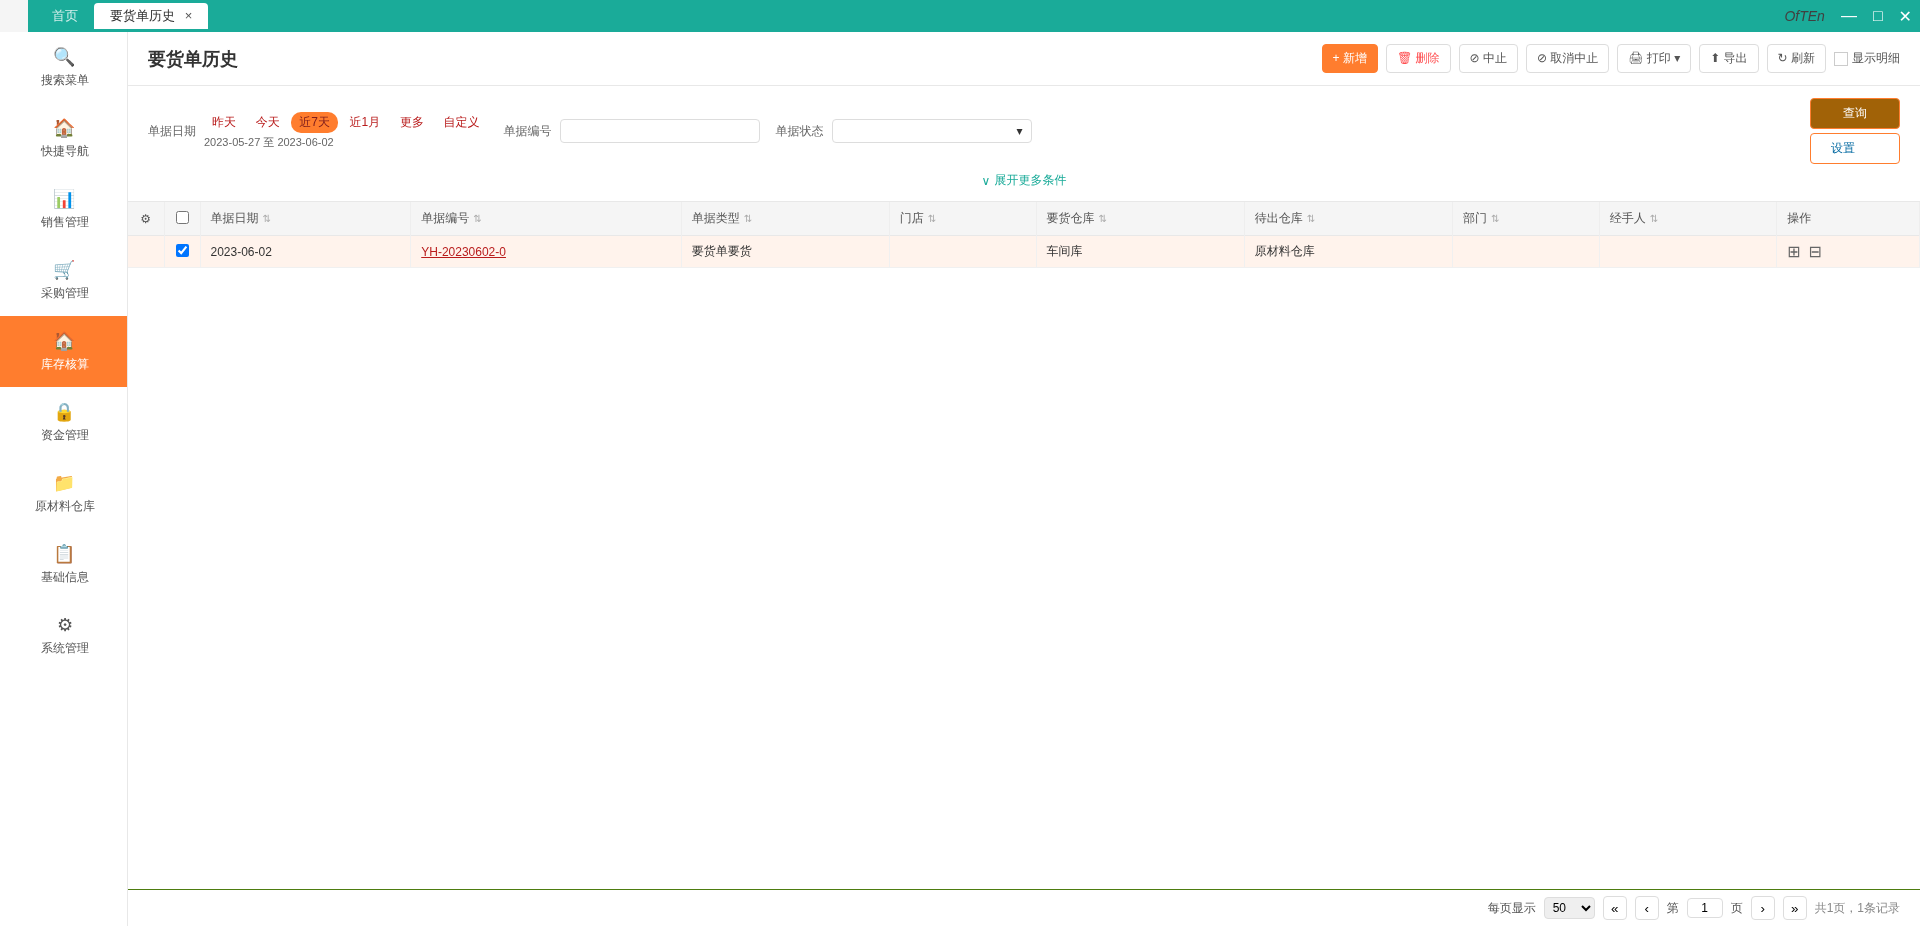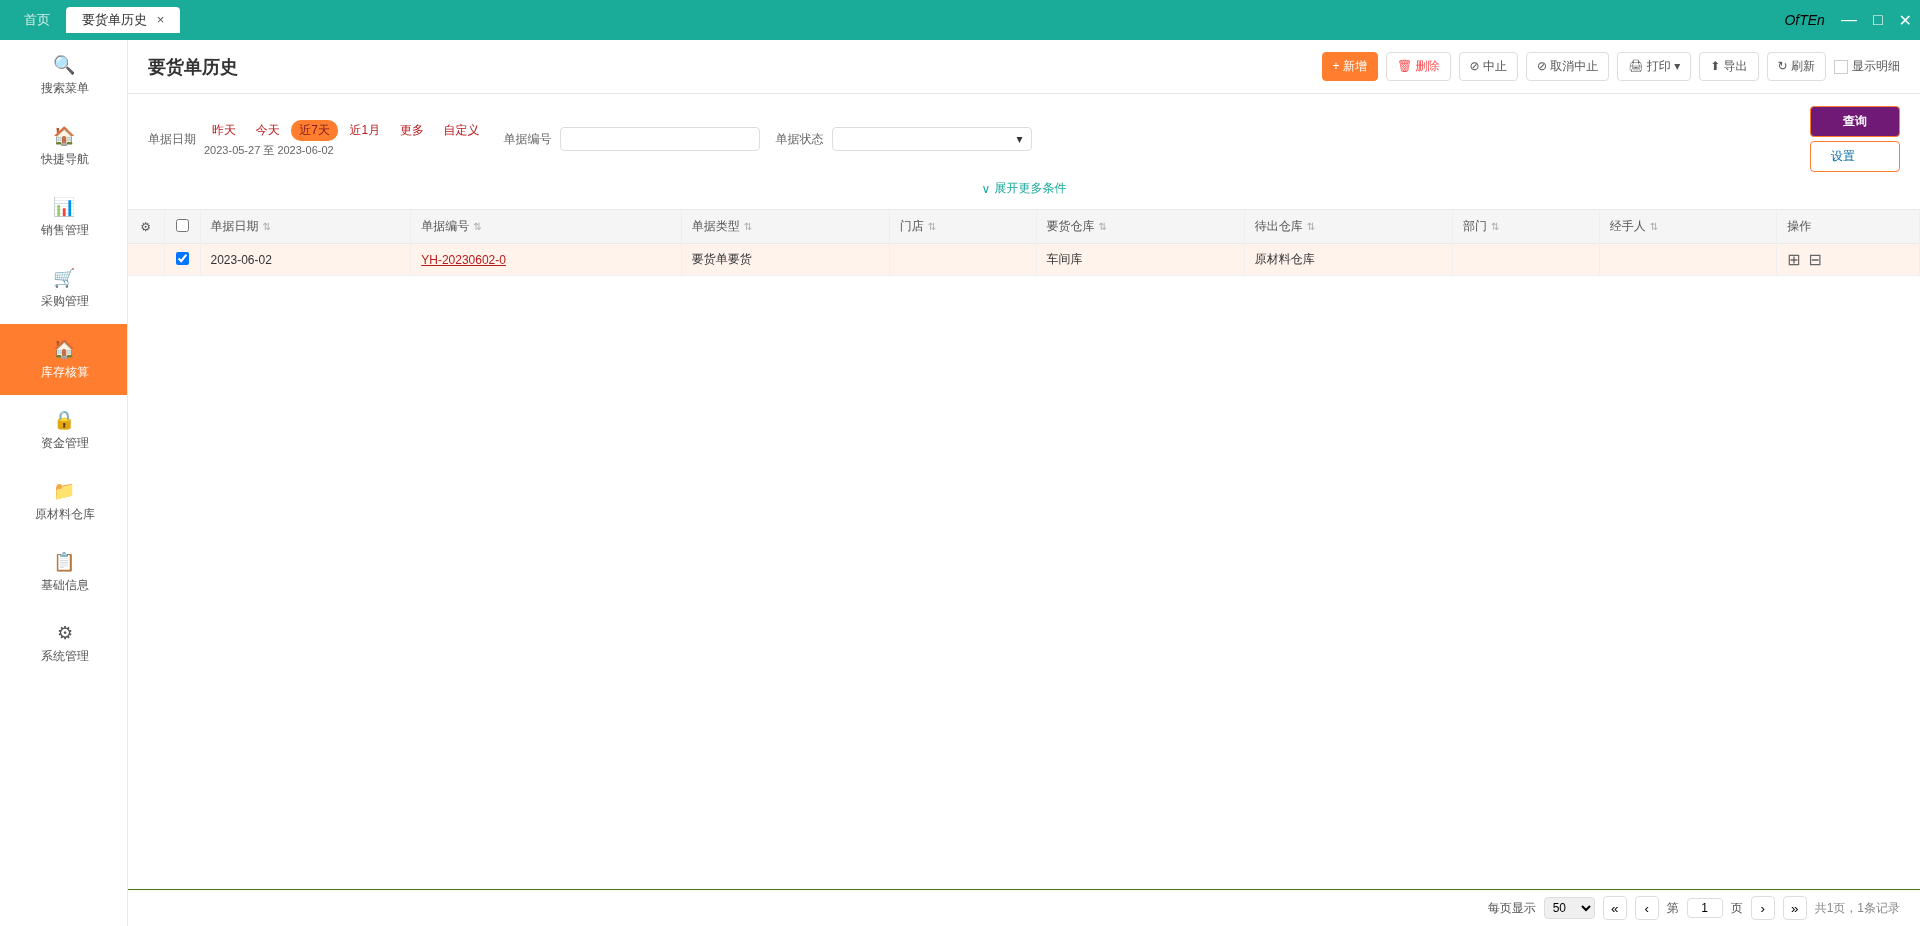--- a/index.html
+++ b/index.html
@@ -1,25 +1,25 @@
 <!DOCTYPE html>
 <html><head>
   <meta charset="utf-8">
   <style>
     * { margin: 0; padding: 0; box-sizing: border-box; }
     body { font-family: 'Microsoft YaHei', Arial, sans-serif; font-size: 13px; background: #f5f5f5; color: #333; width: 1920px; height: 926px; overflow: hidden; display: flex; flex-direction: column; }
 
     
-    .top-bar { background: #1aab99; height: 40px; display: flex; align-items: center; padding: 0 8px; flex-shrink: 0; }
+    .top-bar { background: #1aab99; height: 32px; display: flex; align-items: center; padding: 0 8px; flex-shrink: 0; margin-left: 28px; }
     .top-bar-tabs { display: flex; align-items: center; flex: 1; }
     .tab-item { padding: 4px 16px; background: transparent; color: rgba(255,255,255,0.8); cursor: pointer; font-size: 13px; border-radius: 4px 4px 0 0; }
     .tab-item.active { background: white; color: #333; }
     .tab-close { margin-left: 6px; color: #555; cursor: pointer; }
     .top-bar-actions { display: flex; gap: 8px; color: white; font-size: 16px; }
-    .top-bar-brand { color: #000000; font-size: 14px; font-style: italic; margin-right: 16px; }
+    .top-bar-brand { color: #404040; font-size: 14px; font-style: italic; margin-right: 16px; }
 
     
     .main-layout { display: flex; flex: 1; overflow: hidden; }
 
     
     .sidebar { width: 128px; background: white; border-right: 1px solid #e8e8e8; display: flex; flex-direction: column; flex-shrink: 0; }
     .sidebar-item { display: flex; flex-direction: column; align-items: center; padding: 14px 8px; cursor: pointer; color: #555; gap: 4px; font-size: 12px; border-left: 3px solid transparent; }
     .sidebar-item.active { background: #ff7d2e; color: white; border-left-color: #ff7d2e; }
     .sidebar-item .icon { font-size: 18px; }
 
@@ -179,21 +179,21 @@
 
         <div class="filter-item">
           <span class="filter-label">单据状态</span>
           <div class="filter-select">
             <span></span>
             <span>▾</span>
           </div>
         </div>
 
         <div style="display:flex; flex-direction:column; gap:4px; margin-left:auto;">
-          <button class="action-btn primary" style="background:#701a75; color:white; border-color:#ff7d2e; padding: 6px 32px; font-weight: bold;">查询</button>
+          <button class="action-btn primary" style="background:#a16207; color:white; border-color:#ff7d2e; padding: 6px 32px;">查询</button>
           <button class="action-btn" style="padding: 6px 20px; border-color:#ff7d2e; color:#0369a1;">设置</button>
         </div>
       </div>
 
       <div class="expand-more">
         <button class="expand-btn">
           <span>∨</span>
           <span>展开更多条件</span>
         </button>
       </div>

